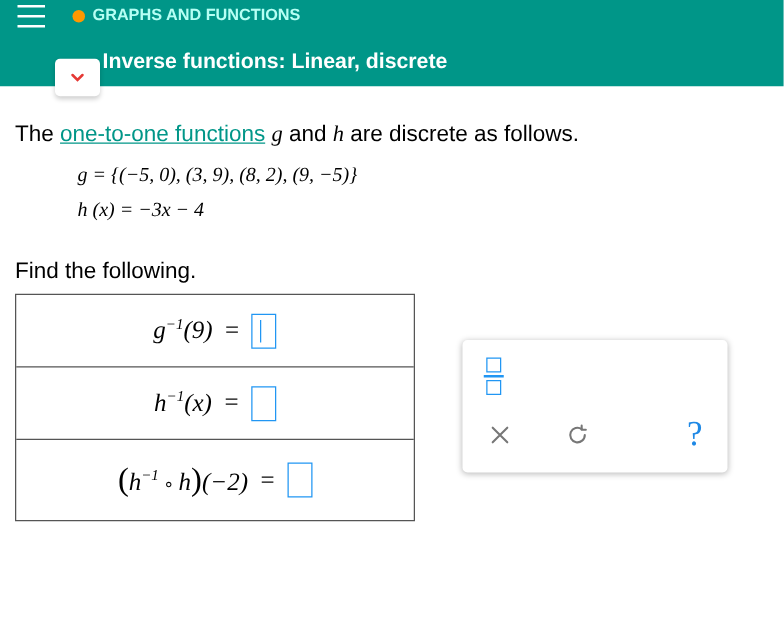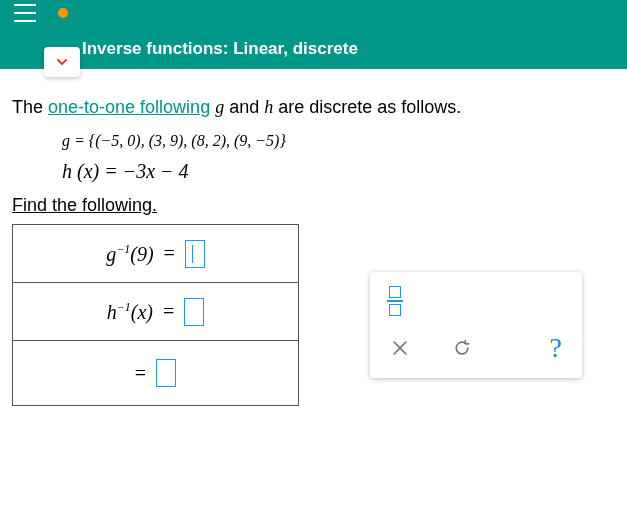--- a/index.html
+++ b/index.html
@@ -62,28 +62,28 @@
   .ital { font-style:italic; font-family: 'Times New Roman', serif; }
   .mathblock {
     font-family:'Times New Roman', serif;
     font-style:italic;
     font-size:16px;
     margin:14px 0 6px 50px;
   }
   .mathblock2 {
     font-family:'Times New Roman', serif;
     font-style:italic;
-    font-size:20px;
+    font-size:16px;
     margin:10px 0 6px 50px;
   }
-  .findline { font-size:18px; margin-top:12px;text-decoration:underline; }
+  .findline { font-size:18px; margin-top:28px; }
 
   .answer-box {
     border:1px solid #555;
-    width:287px;
+    width:320px;
     margin-top:8px;
   }
   .answer-row {
     height:58px;
     display:flex; align-items:center; justify-content:center;
     border-bottom:1px solid #555;
     font-family:'Times New Roman', serif;
     font-style:italic; font-size:20px;
     gap:10px;
   }
@@ -138,33 +138,33 @@
 
 <div class="header">
   <div class="header-row1">
     <div class="hamburger">
       <span></span>
         <span></span>
         <span></span>
     </div>
   </div>
   <div class="crumb">
-    <span class="dot"></span>
+    <span class="dot"></span><span>GRAPHS AND FUNCTIONS</span>
   </div>
   <div class="title">Inverse functions: Linear, discrete</div>
   <div class="dropdown-arrow">
     <svg viewBox="0 0 24 24">
         <path d="M6 9l6 6 6-6" fill="none" stroke="#e53935" stroke-width="3" stroke-linecap="round"></path>
       </svg>
   </div>
 </div>
 
 <div class="content">
   <div class="prompt-line">
-    <span>The </span><span class="link">one-to-one following</span><span> </span><span class="ital">g</span><span> and </span><span class="ital">h</span><span> are discrete as follows.</span>
+    <span>The </span><span class="link">one-to-one functions</span><span> </span><span class="ital">g</span><span> and </span><span class="ital">h</span><span> are discrete as follows.</span>
   </div>
 
   <div class="mathblock">g = {(−5,  0),  (3,  9),  (8,  2),  (9,  −5)}</div>
   <div class="mathblock2">h (x) = −3x − 4</div>
 
   <div class="findline">Find the following.</div>
 
   <div class="answer-box">
     <div class="answer-row">
       <span>
@@ -174,20 +174,23 @@
       <span class="input-slot active"></span>
     </div>
     <div class="answer-row">
       <span>
         <span>h</span><span class="sup">−1</span><span>(x)</span>
       </span>
       <span style="font-style:normal">=</span>
       <span class="input-slot"></span>
     </div>
     <div class="answer-row">
+      <span>
+        <span class="paren-big">(</span><span>h</span><span class="sup">−1</span><span style="font-style:normal; font-size:14px;"> ∘ </span><span>h</span><span class="paren-big">)</span><span>(−2)</span>
+      </span>
       <span style="font-style:normal">=</span>
       <span class="input-slot"></span>
     </div>
   </div>
 </div>
 
 <div class="toolpanel">
   <div class="tp-row">
     <div class="tp-frac" title="fraction">
       <div class="sq"></div>

